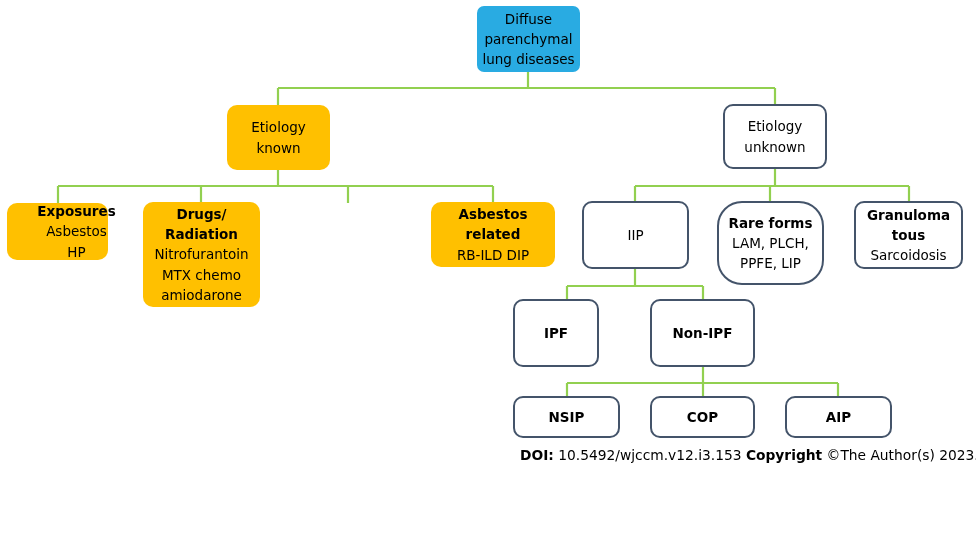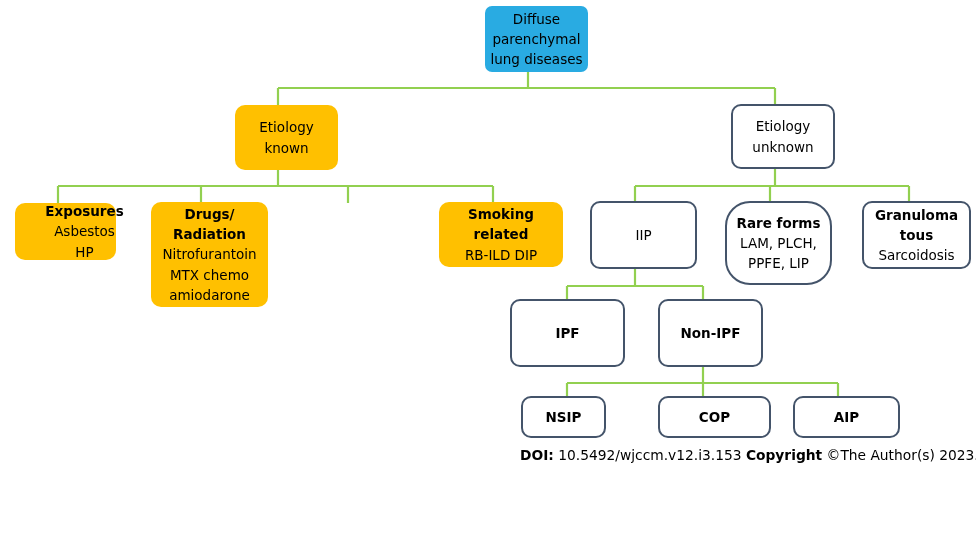--- a/index.html
+++ b/index.html
@@ -35,21 +35,20 @@
     box-sizing: border-box;
     display: flex;
     flex-direction: column;
     align-items: center;
     justify-content: center;
     text-align: center;
     font-size: 13.5px;
     line-height: 1.5;
     border-radius: 10px;
     padding: 2px 4px;
-    margin-left: 8px;
   }
   .node span { white-space: pre-line; display: block; }
   .blue   { background: var(--node-blue); border-radius: 7px; }
   .orange { background: var(--node-orange); }
   .outline {
     background: #ffffff;
     border: 2.8px solid var(--border-dark);
   }
   .t { font-weight: bold; }
   .s { font-weight: normal; }
@@ -104,54 +103,54 @@
   <div class="node orange" style="left:143px; top:202px; width:117px; height:105px;">
     <span class="t">Drugs/
 Radiation</span>
     <span class="s">Nitrofurantoin
 MTX chemo
 amiodarone</span>
   </div>
 
 
   <div class="node orange" style="left:431px; top:202px; width:124px; height:65px;">
-    <span class="t">Smoking
+    <span class="t">Asbestos
 related</span>
     <span class="s">RB-ILD DIP</span>
   </div>
 
   <div class="node outline" style="left:582px; top:201px; width:107px; height:68px;">
     <span>IIP</span>
   </div>
 
   <div class="node outline" style="left:717px; top:201px; width:107px; height:84px;border-radius:25px;">
     <span class="t">Rare forms</span>
     <span class="s">LAM, PLCH,
 PPFE, LIP</span>
   </div>
 
   <div class="node outline" style="left:854px; top:201px; width:109px; height:68px;text-align:center;">
     <span class="t">Granuloma
 tous</span>
     <span class="s">Sarcoidosis</span>
   </div>
 
-  <div class="node outline" style="left:502px; top:299px; width:115px; height:68px;">
+  <div class="node outline" style="left:513px; top:299px; width:86px; height:68px;">
     <span class="t">IPF</span>
   </div>
 
   <div class="node outline" style="left:650px; top:299px; width:105px; height:68px;">
     <span class="t">Non-IPF</span>
   </div>
 
-  <div class="node outline" style="left:513px; top:396px; width:85px; height:42px;">
+  <div class="node outline" style="left:513px; top:396px; width:107px; height:42px;">
     <span class="t">NSIP</span>
   </div>
 
-  <div class="node outline" style="left:650px; top:396px; width:113px; height:42px;">
+  <div class="node outline" style="left:650px; top:396px; width:105px; height:42px;">
     <span class="t">COP</span>
   </div>
 
   <div class="node outline" style="left:785px; top:396px; width:107px; height:42px;">
     <span class="t">AIP</span>
   </div>
 
   <div class="caption">
     <b>DOI:</b>
     <span>10.5492/wjccm.v12.i3.153</span>

